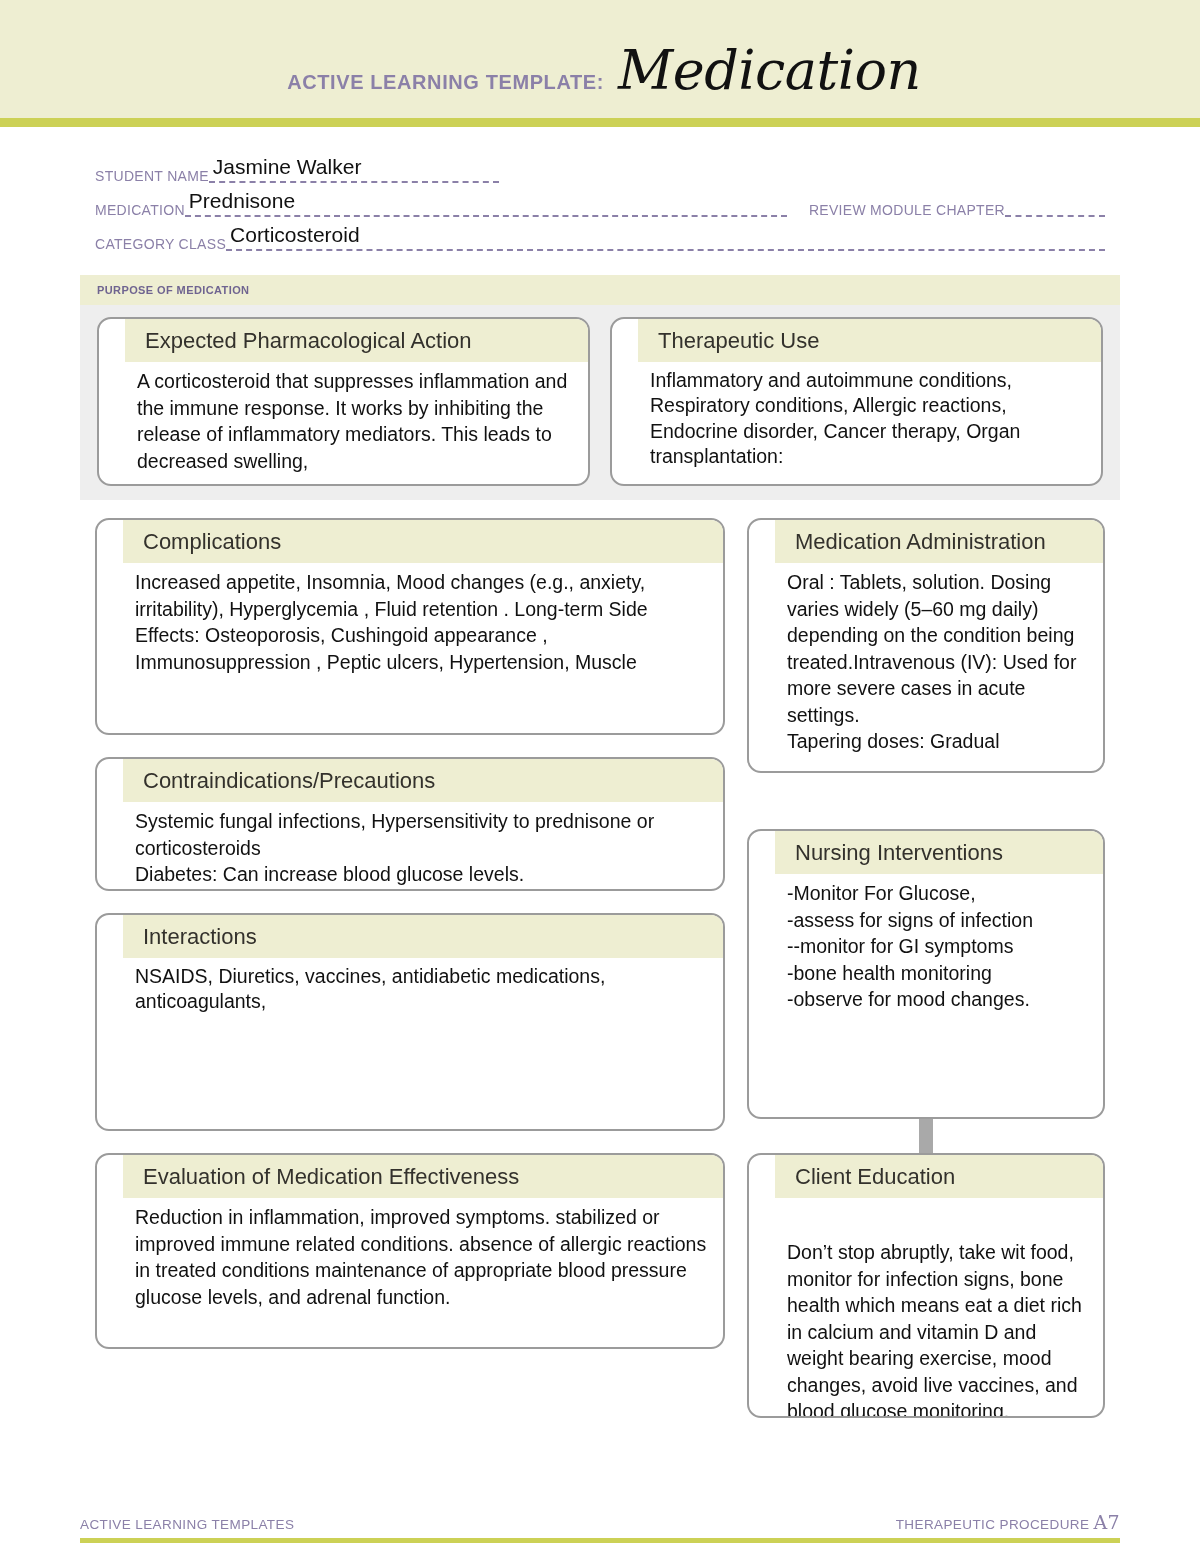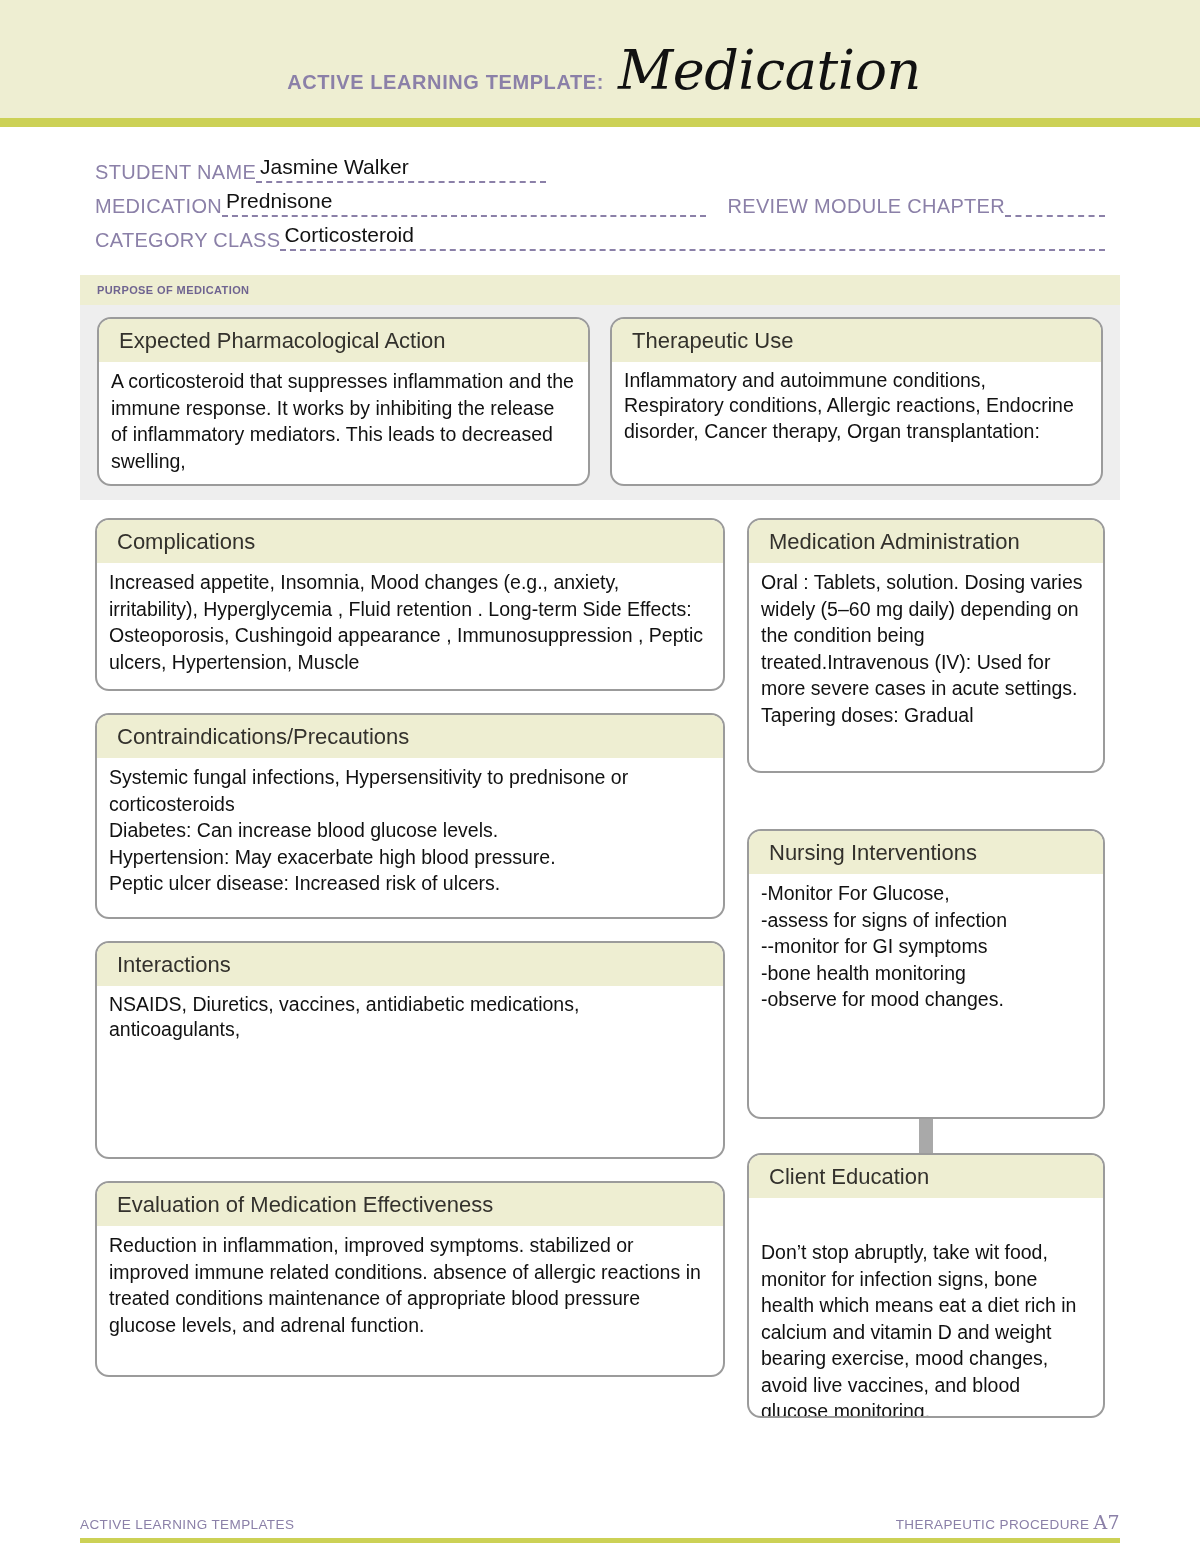--- a/index.html
+++ b/index.html
@@ -50,21 +50,21 @@
   .form-area {
     padding: 26px 95px 0 95px;
   }
   .form-row {
     position: relative;
     height: 34px;
     display: flex;
     align-items: flex-end;
   }
   .form-label {
-    font-size: 20px;
+    font-size: 14px;
     color: #8b80a8;
     letter-spacing: 0.3px;
     white-space: nowrap;
     padding-bottom: 3px;
     flex: none;
     text-align: right;
   }
   .dash-line {
     flex: 1 1 auto;
     border-bottom: 2px dashed #8b80a8;
@@ -107,20 +107,21 @@
   .purpose-boxes .card { flex: 1 1 0; }
 
   
   .card {
     border: 2px solid #9b9b9b;
     border-radius: 14px;
     background: #ffffff;
     overflow: hidden;
     display: flex;
     flex-direction: column;
+    padding-left: 26px;
   }
   .card-head {
     background: #eeeed2;
     padding: 9px 0 8px 20px;
     font-size: 22px;
     color: #33312c;
     font-family: "Liberation Sans", sans-serif;
   }
   .card-body {
     padding: 6px 14px 10px 12px;
@@ -134,22 +135,22 @@
 
   
   .main {
     display: flex;
     gap: 22px;
     padding: 18px 95px 0 95px;
   }
   .col-left  { width: 630px; flex: none; display: flex; flex-direction: column; gap: 22px; }
   .col-right { flex: 1 1 auto; display: flex; flex-direction: column; }
 
-  .h-complications   { height: 173px; }
-  .h-contra          { height: 206px; }
+  .h-complications   { height: 217px; }
+  .h-contra          { height: 134px; }
   .h-interactions    { height: 218px; }
   .h-evaluation      { height: 196px; }
 
   .h-medadmin { height: 255px; }
   .h-nursing  { height: 290px; }
   .h-client   { height: 265px; gap: 35px; }
 
   .connector {
     width: 14px;
     height: 34px;

